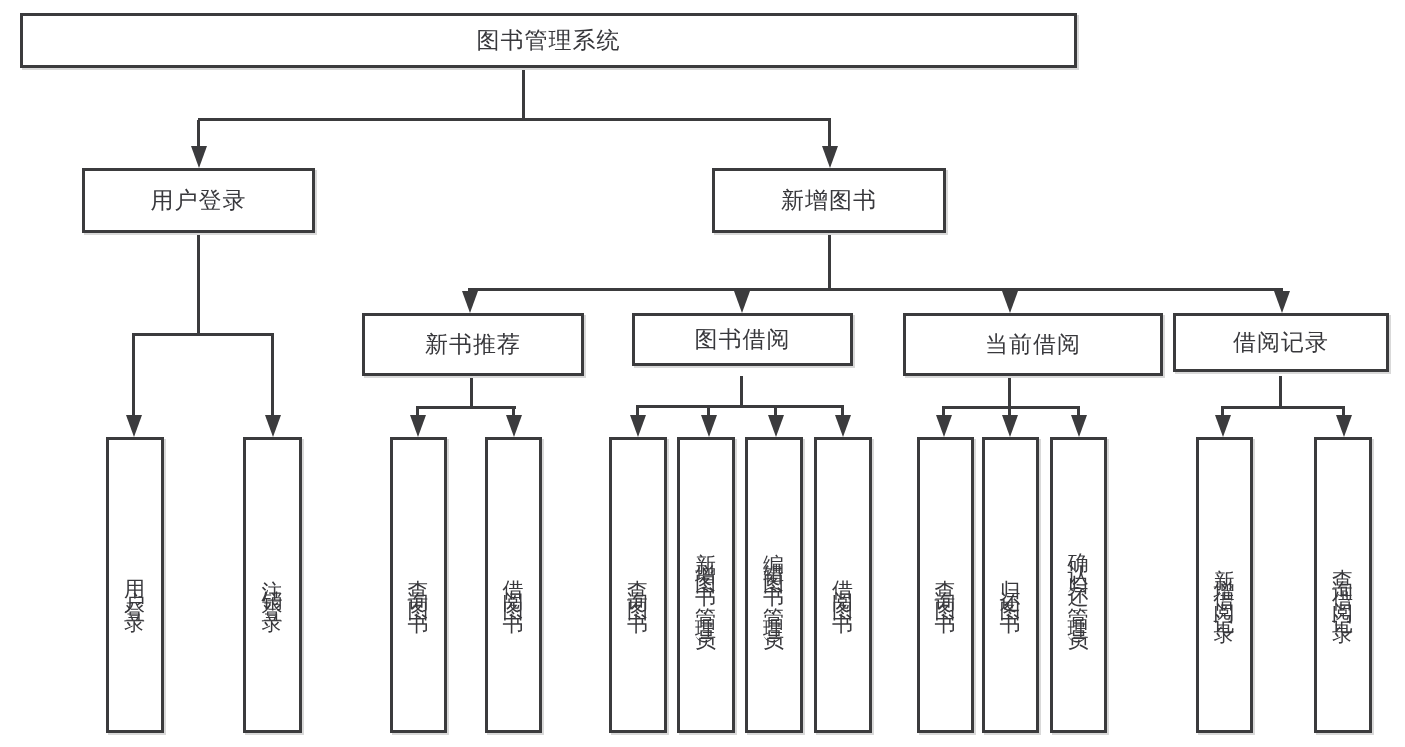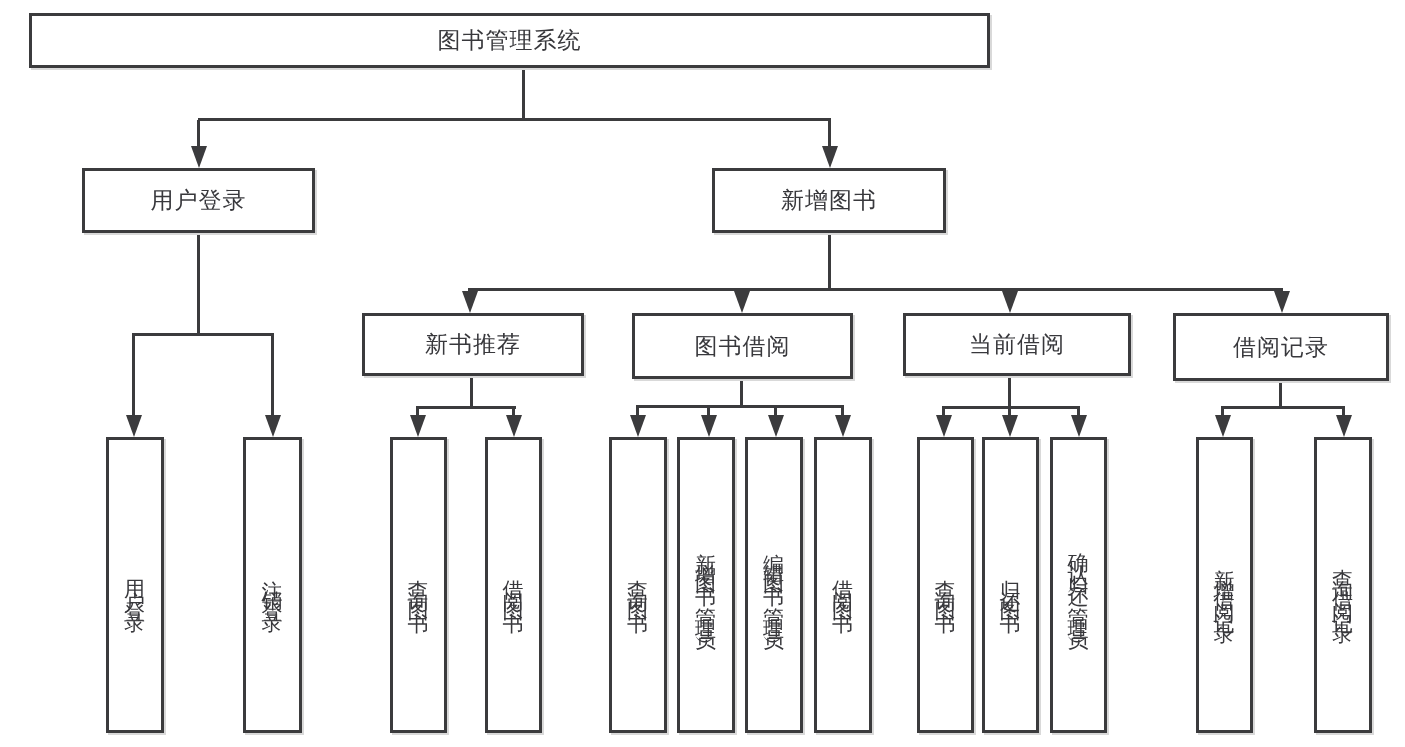--- a/index.html
+++ b/index.html
@@ -114,39 +114,39 @@
     <div class="arrowhead" style="left: 506px; top: 415px;"></div>
     <div class="arrowhead" style="left: 630px; top: 415px;"></div>
     <div class="arrowhead" style="left: 701px; top: 415px;"></div>
     <div class="arrowhead" style="left: 768px; top: 415px;"></div>
     <div class="arrowhead" style="left: 835px; top: 415px;"></div>
     <div class="arrowhead" style="left: 936px; top: 415px;"></div>
     <div class="arrowhead" style="left: 1002px; top: 415px;"></div>
     <div class="arrowhead" style="left: 1071px; top: 415px;"></div>
     <div class="arrowhead" style="left: 1215px; top: 415px;"></div>
     <div class="arrowhead" style="left: 1336px; top: 415px;"></div>
-    <div class="node horiz" style="left: 29px; top: 13px; width: 961px; height: 55px; text-align: center;">
+    <div class="node horiz" style="left: 20px; top: 13px; width: 1057px; height: 55px; text-align: center;">
       <span class="node-label">图书管理系统</span>
     </div>
     <div class="node horiz" style="left: 82px; top: 168px; width: 233px; height: 65px;">
       <span class="node-label">用户登录</span>
     </div>
     <div class="node horiz" style="left: 712px; top: 168px; width: 234px; height: 65px;">
       <span class="node-label">新增图书</span>
     </div>
     <div class="node horiz" style="left: 362px; top: 313px; width: 222px; height: 63px;">
       <span class="node-label">新书推荐</span>
     </div>
-    <div class="node horiz" style="left: 632px; top: 313px; width: 221px; height: 66px;">
+    <div class="node horiz" style="left: 632px; top: 313px; width: 221px; height: 53px;">
       <span class="node-label">图书借阅</span>
     </div>
-    <div class="node horiz" style="left: 903px; top: 313px; width: 228px; height: 63px;">
+    <div class="node horiz" style="left: 903px; top: 313px; width: 260px; height: 63px;">
       <span class="node-label">当前借阅</span>
     </div>
-    <div class="node horiz" style="left: 1173px; top: 313px; width: 216px; height: 68px;">
+    <div class="node horiz" style="left: 1173px; top: 313px; width: 216px; height: 59px;">
       <span class="node-label">借阅记录</span>
     </div>
     <div class="node vert" style="left: 106px; top: 437px; width: 58px; height: 296px;">
       <span class="node-label">用户登录</span>
     </div>
     <div class="node vert" style="left: 243px; top: 437px; width: 59px; height: 296px;">
       <span class="node-label">注销登录</span>
     </div>
     <div class="node vert" style="left: 390px; top: 437px; width: 57px; height: 296px;">
       <span class="node-label">查询图书</span>

